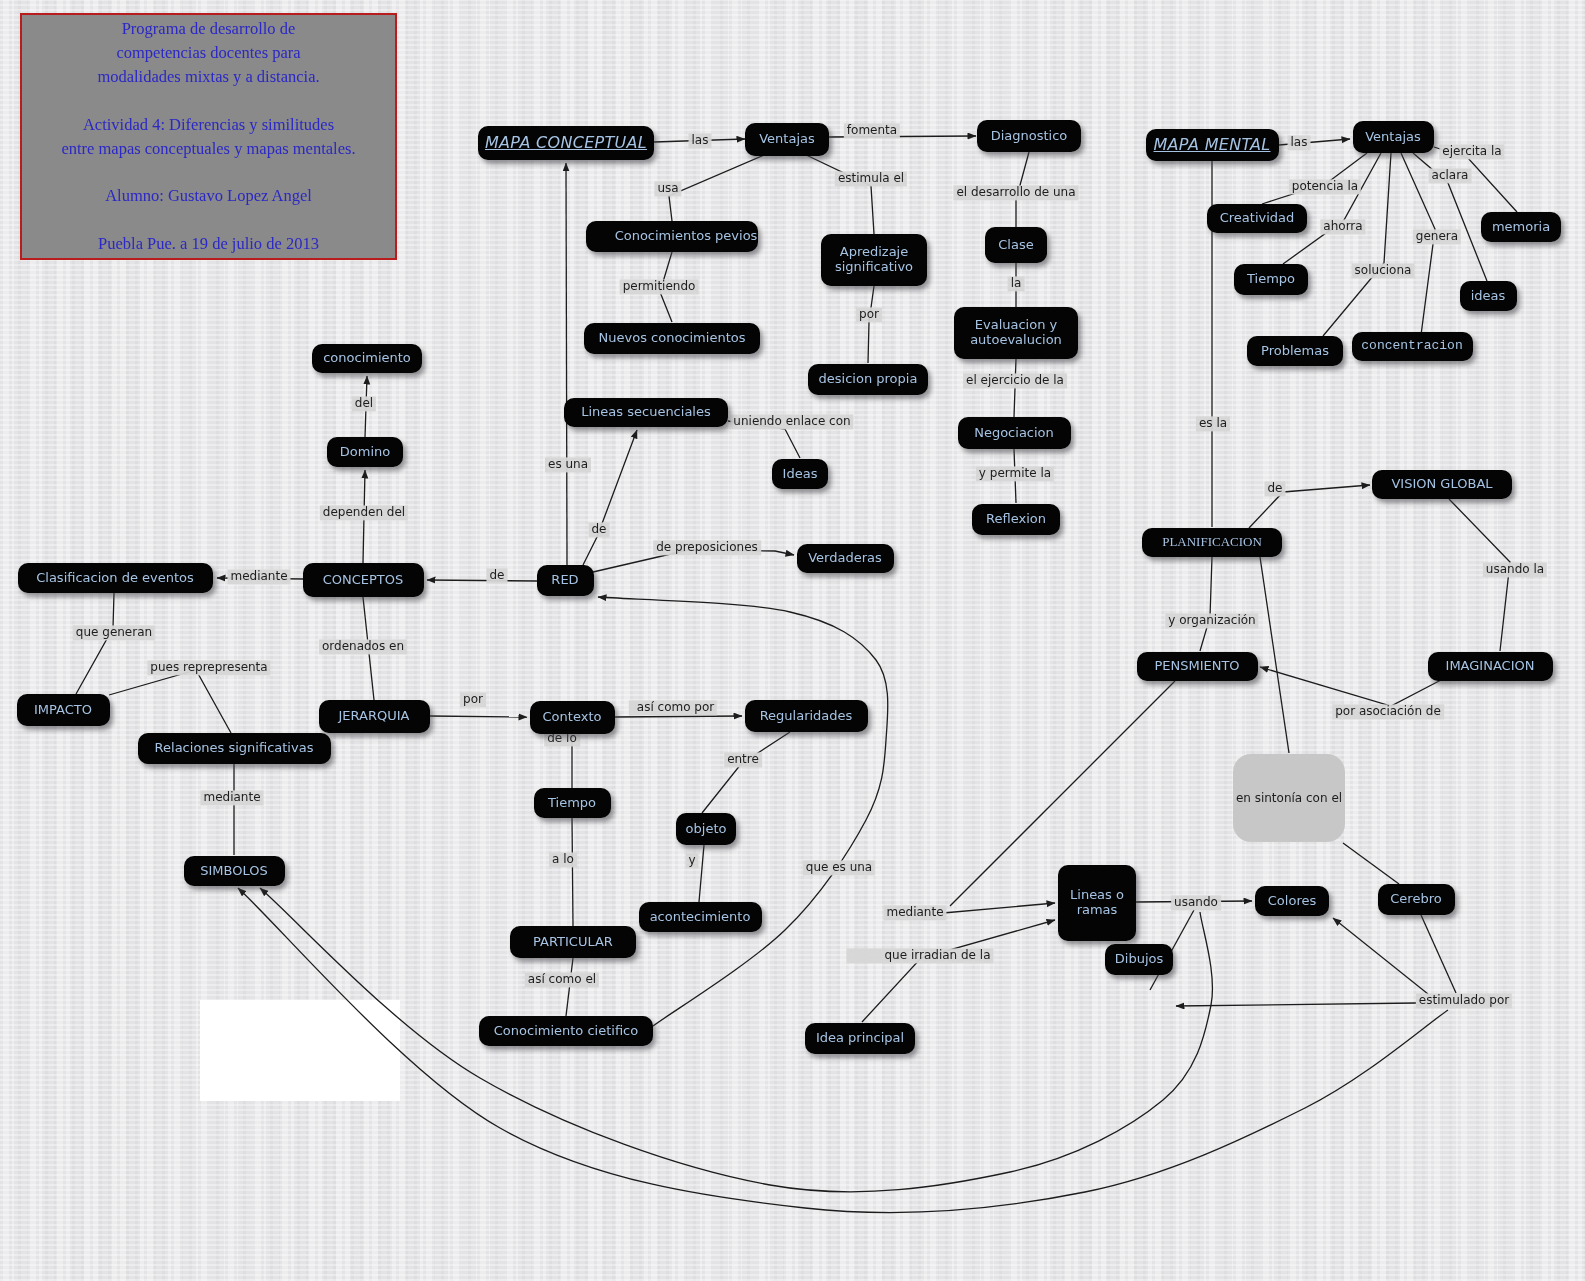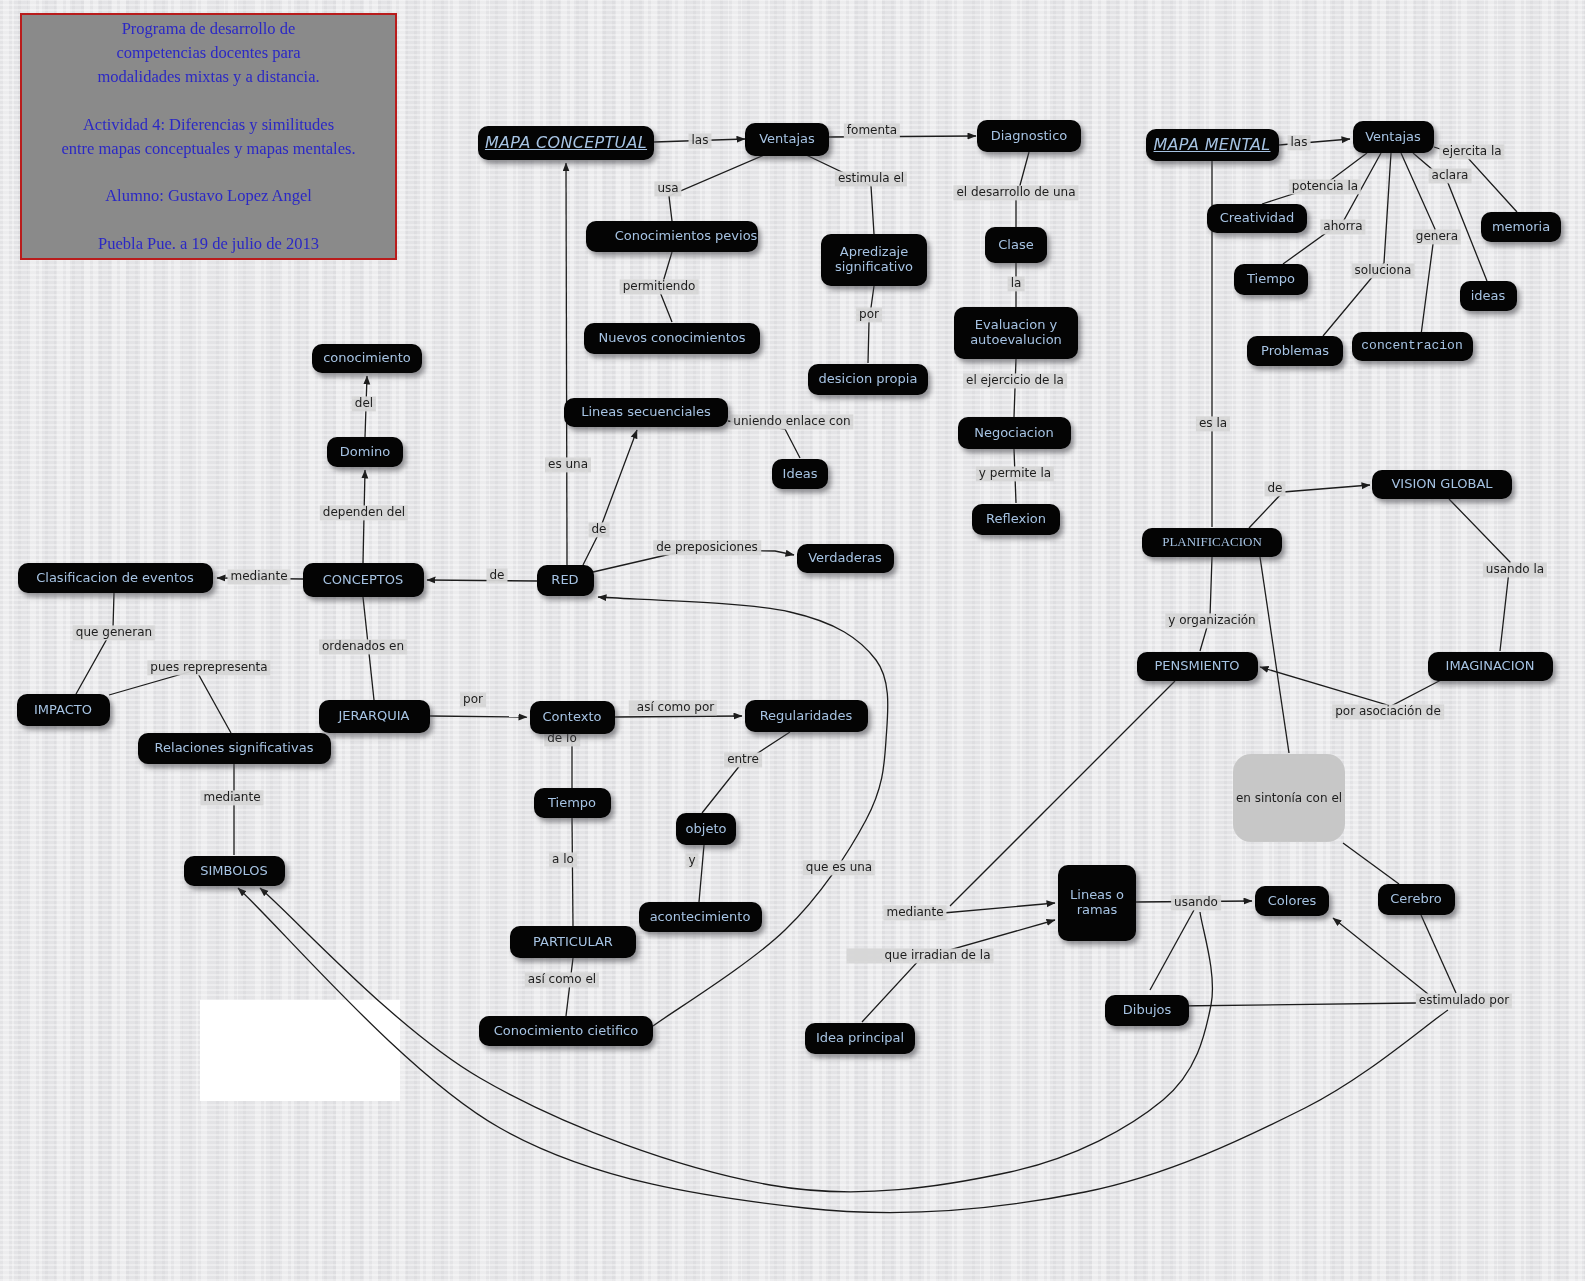--- a/index.html
+++ b/index.html
@@ -165,21 +165,21 @@
     <div class="node" style="left: 1459.5px; top: 281px; width: 57px; height: 30px;">ideas</div>
     <div class="node" style="left: 1247px; top: 336px; width: 96px; height: 30px;">Problemas</div>
     <div class="node" style="left: 1351.5px; top: 332px; width: 121px; height: 29px; font-family: Liberation Mono, monospace;">concentracion</div>
     <div class="node" style="left: 1372px; top: 469.5px; width: 140px; height: 29px;">VISION GLOBAL</div>
     <div class="node" style="left: 1142px; top: 527.5px; width: 140px; height: 29px; font-family: Liberation Serif, serif;">PLANIFICACION</div>
     <div class="node" style="left: 1136.5px; top: 651.5px; width: 121px; height: 29px;">PENSMIENTO</div>
     <div class="node" style="left: 1427.5px; top: 651.5px; width: 125px; height: 29px;">IMAGINACION</div>
     <div class="node wrap" style="left: 1058px; top: 865px; width: 78px; height: 76px;">Lineas o ramas</div>
     <div class="node" style="left: 1255px; top: 886px; width: 74px; height: 30px;">Colores</div>
     <div class="node" style="left: 1377.5px; top: 883.5px; width: 77px; height: 31px;">Cerebro</div>
-    <div class="node" style="left: 1105px; top: 995px; width: 84px; height: 31px;">Dibujos</div>
+    <div class="node" style="left: 1105px; top: 944px; width: 68px; height: 31px;">Dibujos</div>
     <div class="edge-label" style="left: 700px; top: 141px;">las</div>
     <div class="edge-label" style="left: 872px; top: 131px;">fomenta</div>
     <div class="edge-label" style="left: 668px; top: 189px;">usa</div>
     <div class="edge-label" style="left: 871px; top: 179px;">estimula el</div>
     <div class="edge-label" style="left: 1016px; top: 193px;">el desarrollo de una</div>
     <div class="edge-label" style="left: 659px; top: 287px;">permitiendo</div>
     <div class="edge-label" style="left: 869px; top: 315px;">por</div>
     <div class="edge-label" style="left: 1016px; top: 284px;">la</div>
     <div class="edge-label" style="left: 1015px; top: 381px;">el ejercicio de la</div>
     <div class="edge-label" style="left: 1015px; top: 474px;">y permite la</div>

